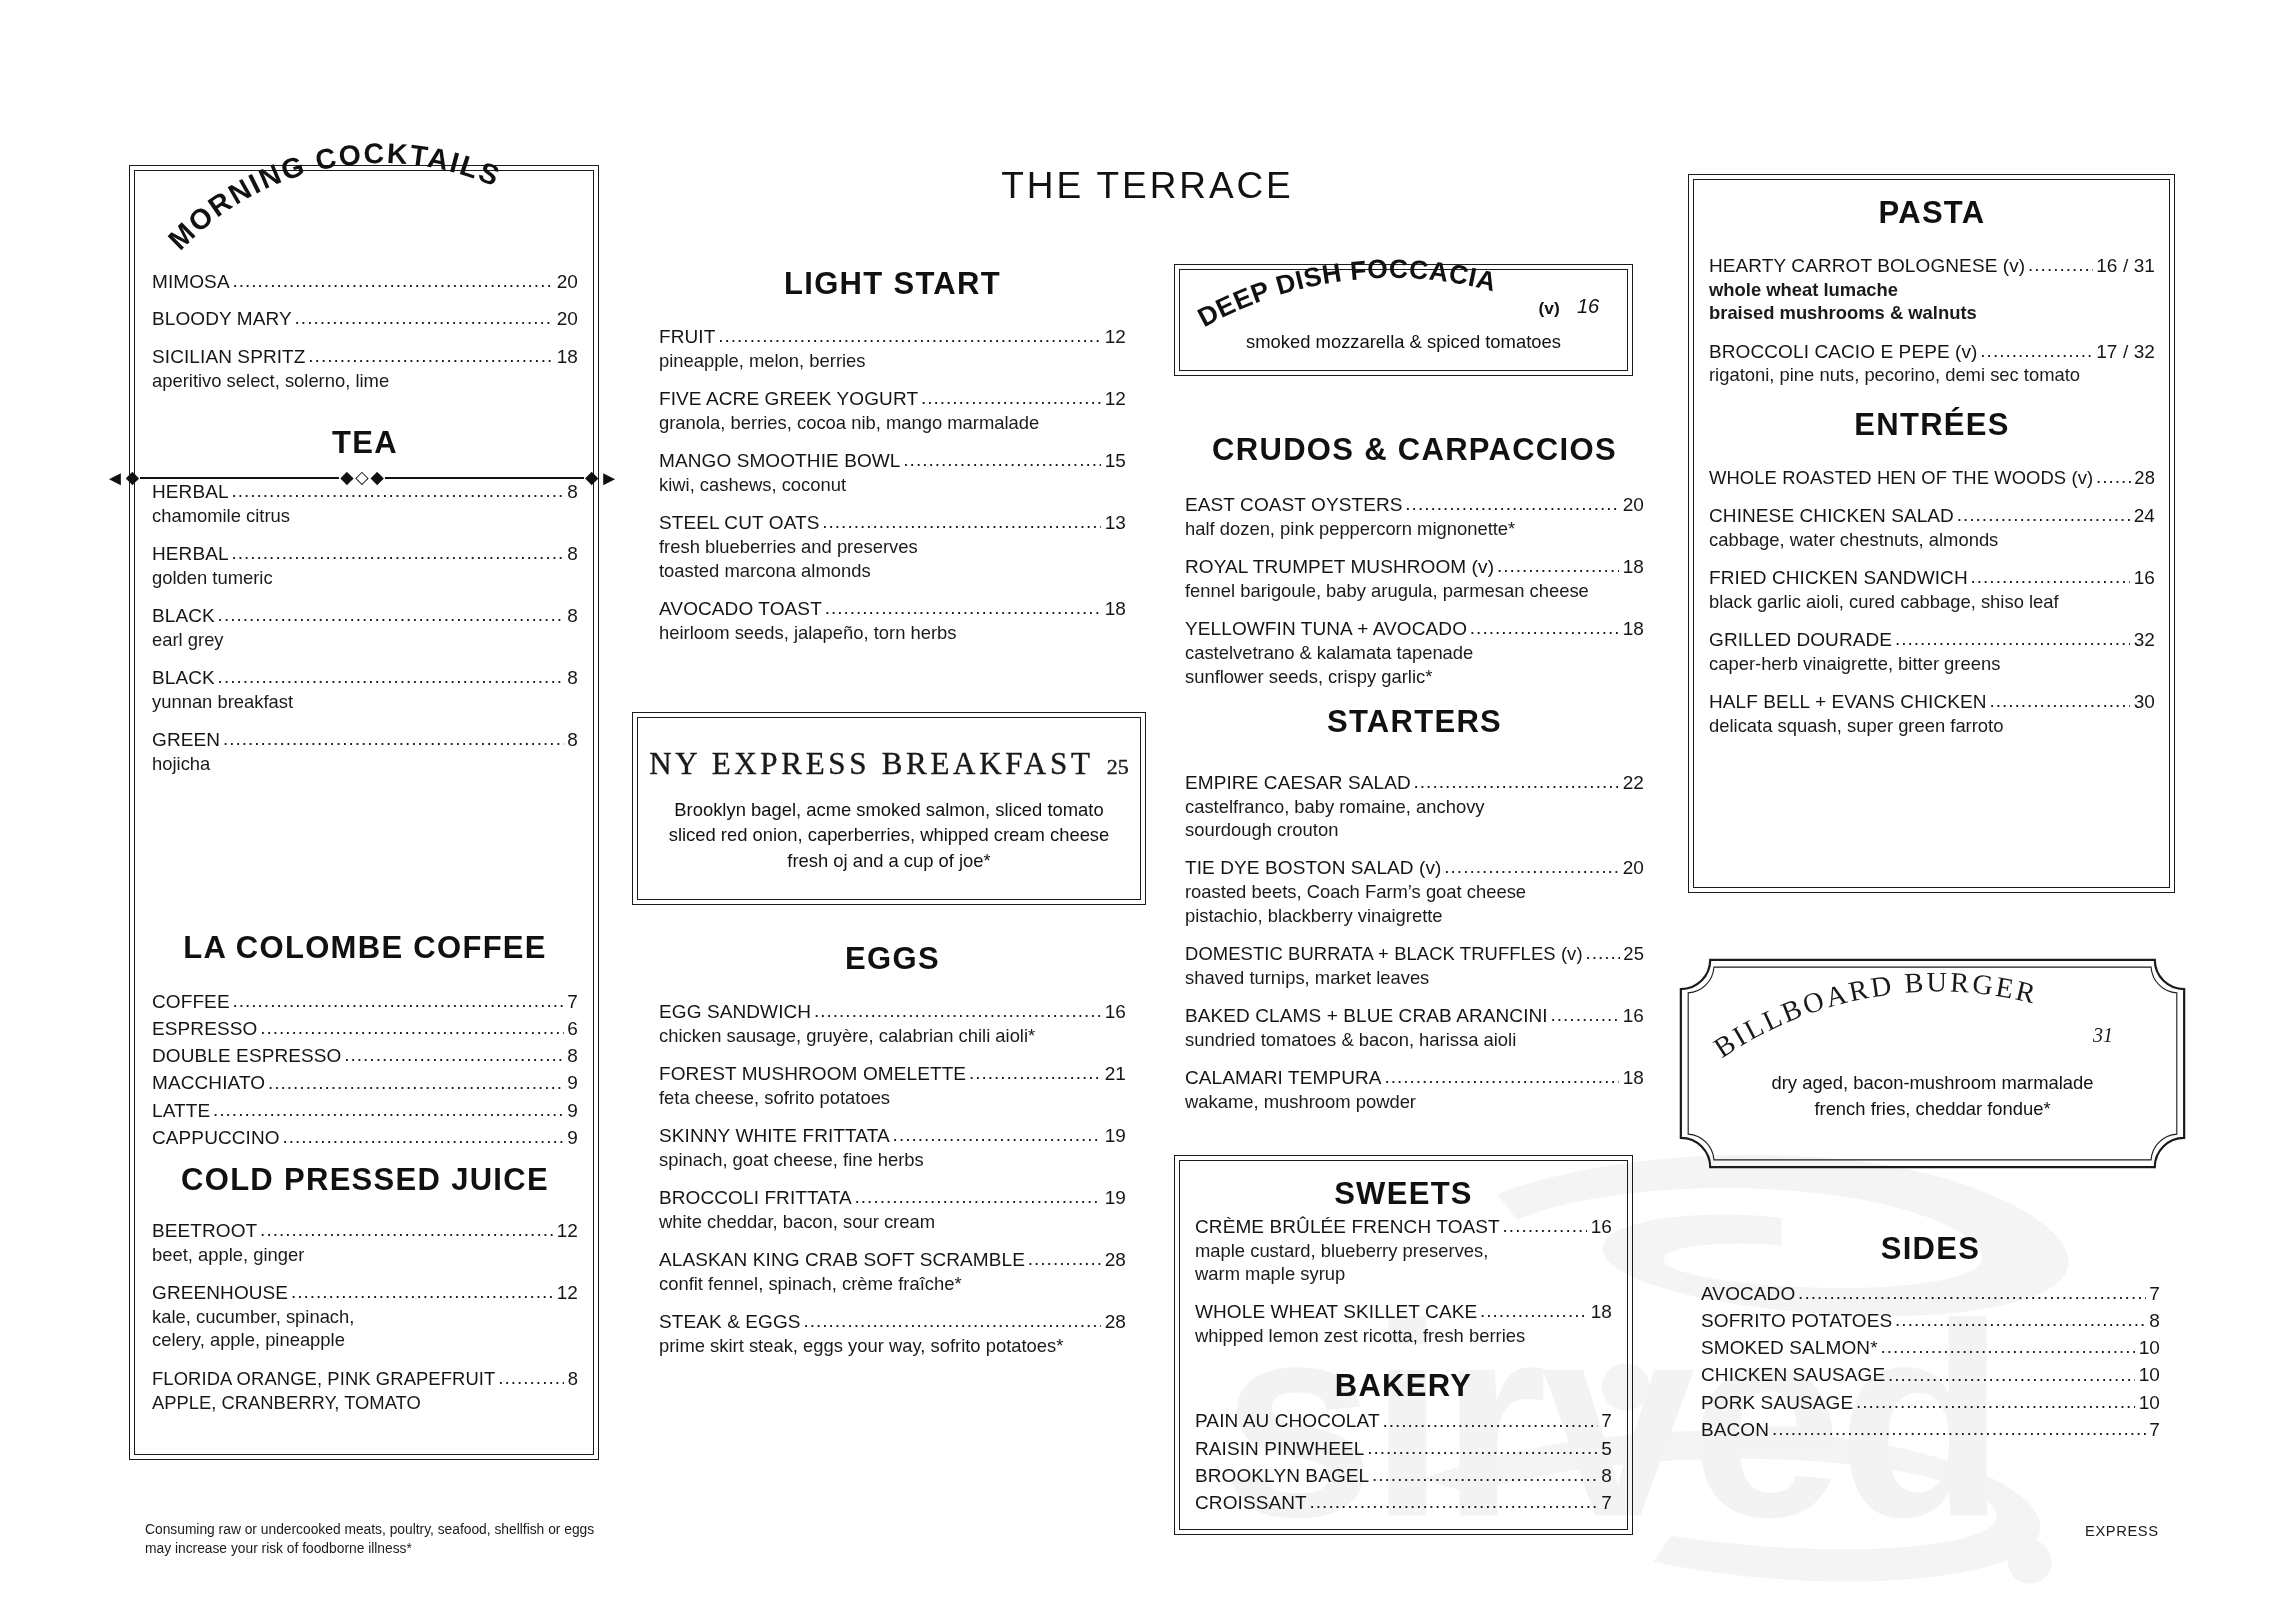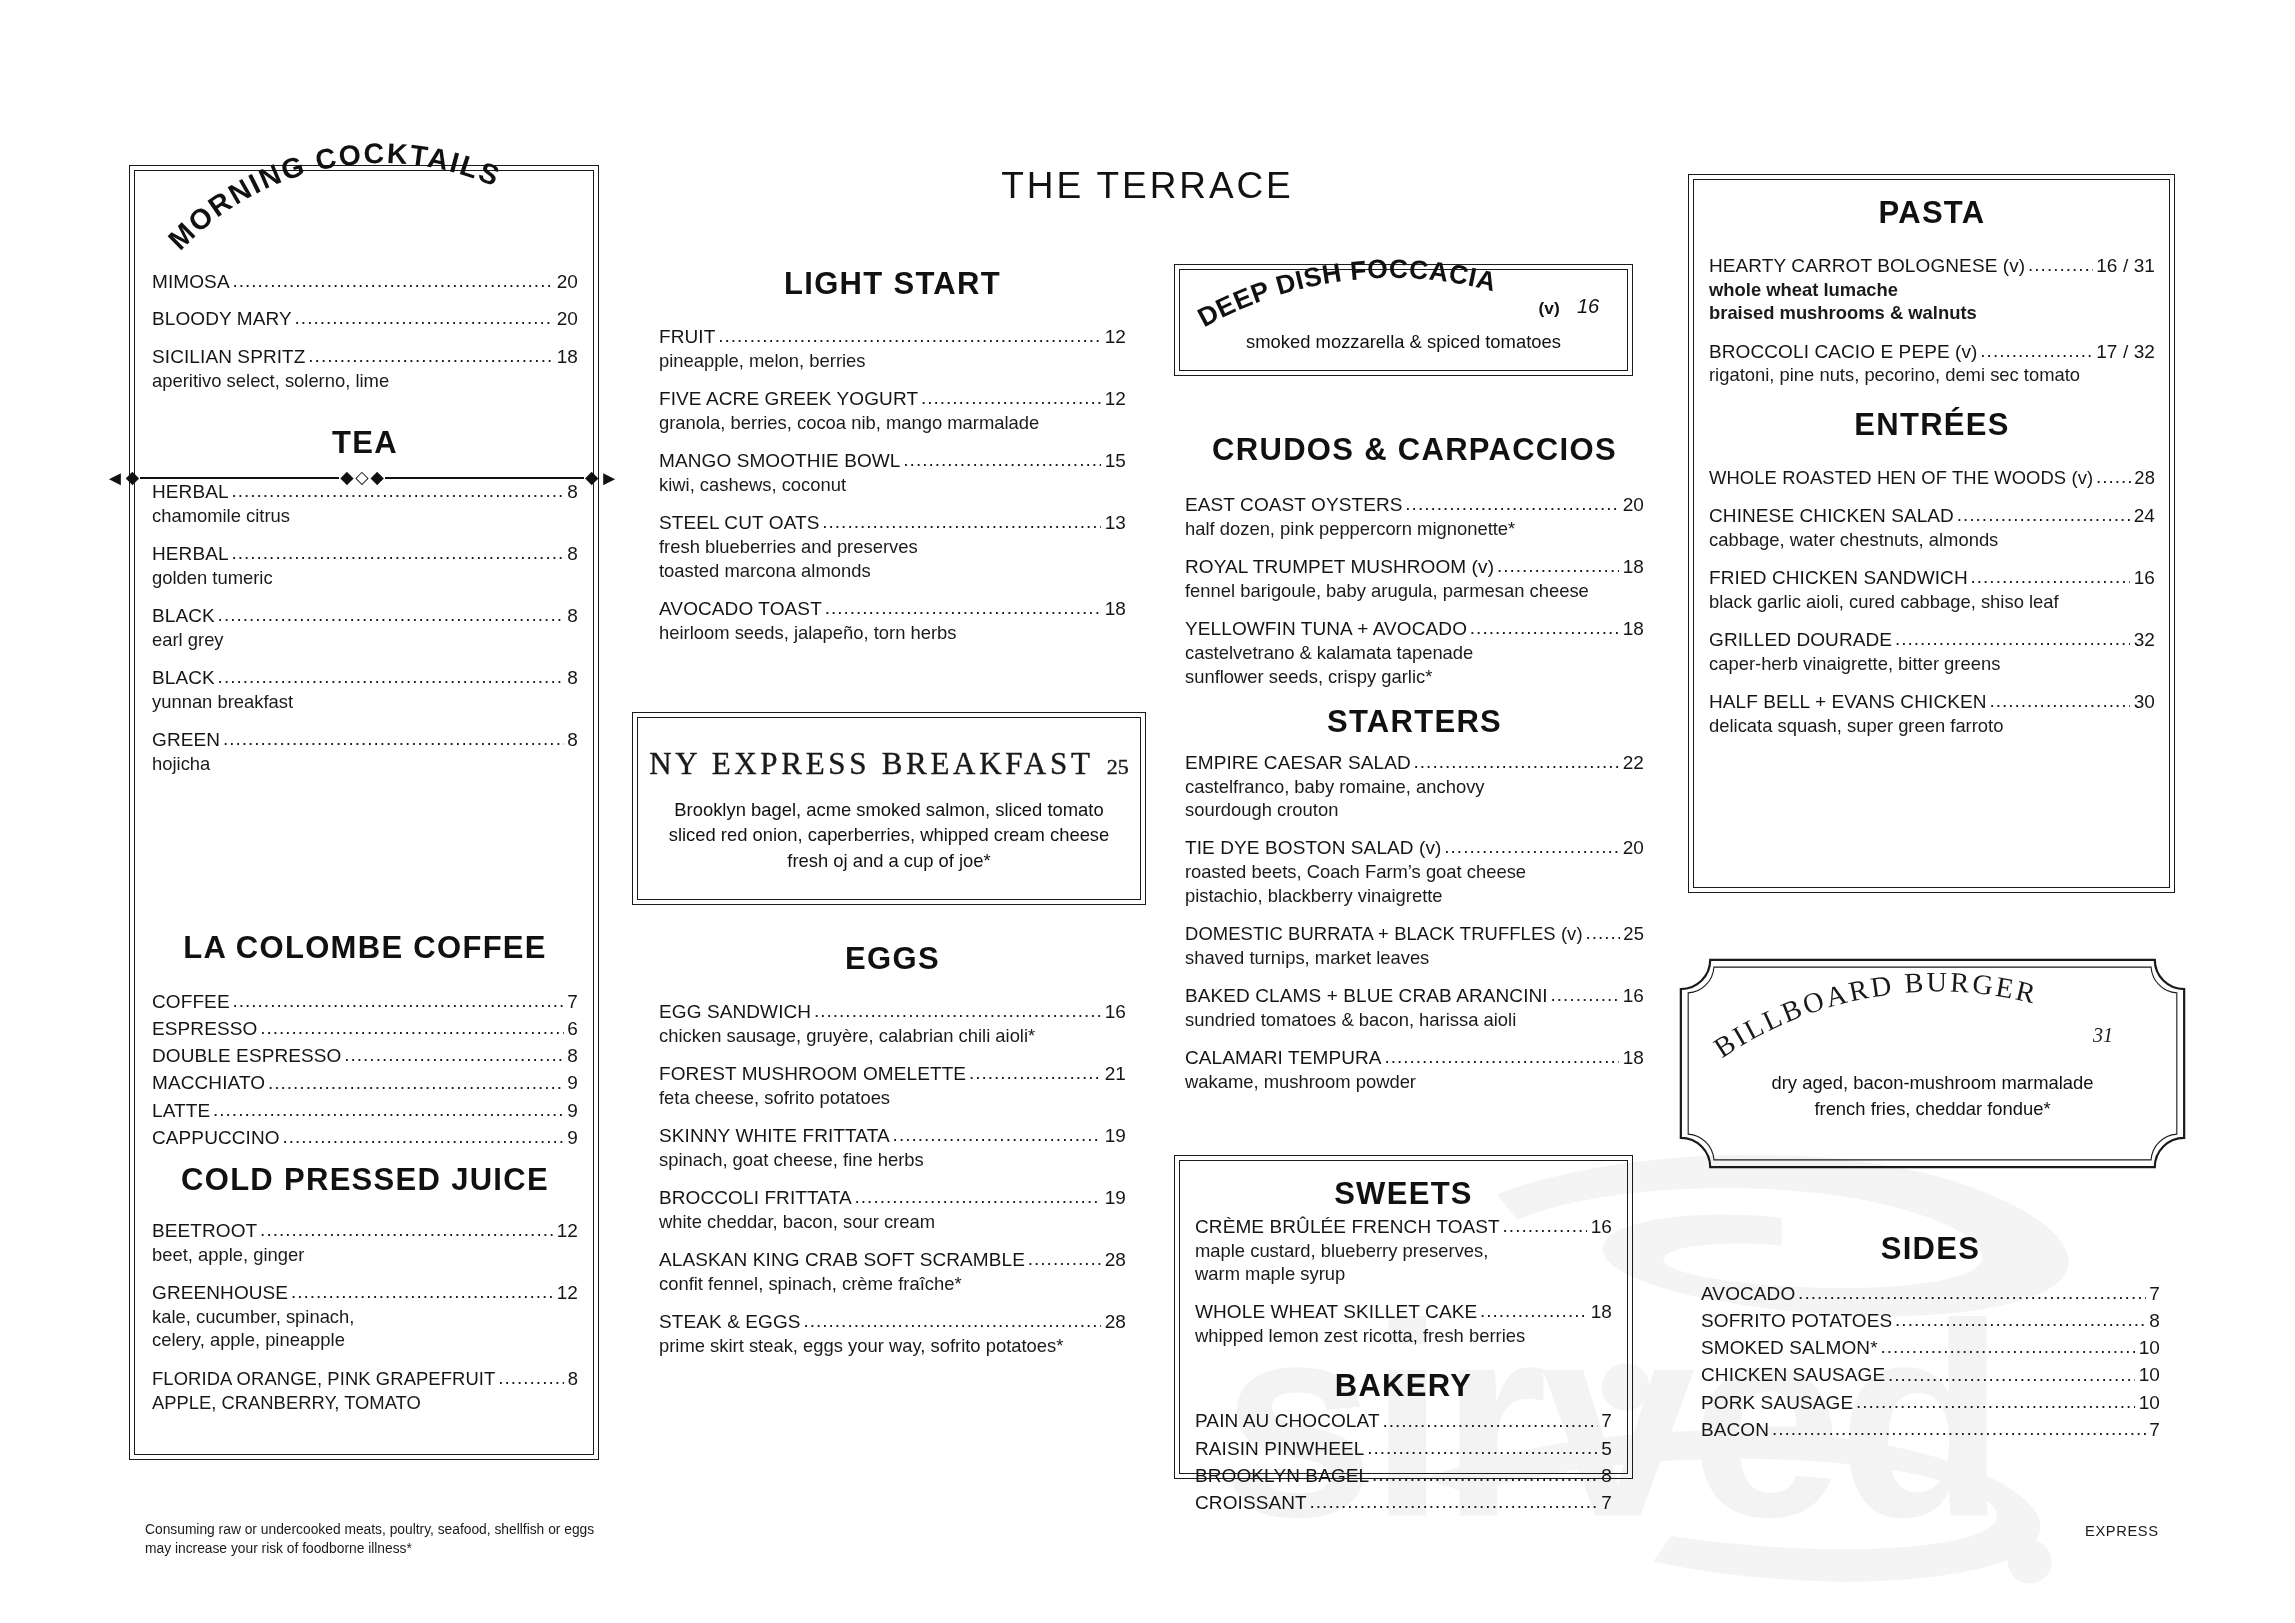--- a/index.html
+++ b/index.html
@@ -143,21 +143,21 @@
     font-family: "Liberation Serif", serif;
     letter-spacing: 3.7px;
     font-weight: 400;
     color: #1a1a1a;
     -webkit-text-stroke: 0.4px #1a1a1a;
   }
 
   
   #col3 { position: absolute; left: 1185px; top: 432px; width: 459px; }
   #dd-box { left: 1174px; top: 264px; width: 459px; height: 112px; }
-  #sweets-box { left: 1174px; top: 1155px; width: 459px; height: 324px; }
+  #sweets-box { left: 1174px; top: 1155px; width: 459px; height: 380px; }
 
   
   #right-panel { left: 1688px; top: 174px; width: 487px; height: 719px; }
   #right-inner { position: absolute; left: 20px; top: 20px; width: 446px; }
 
   
   #bb-box {
     position: absolute;
     left: 1679px; top: 958px; width: 507px; height: 211px;
   }
@@ -515,21 +515,21 @@
             <span class="nm">YELLOWFIN TUNA + AVOCADO</span>
             <span class="dots">..........................................................................................................................</span>
             <span class="pr">18</span>
           </div>
         <div class="desc" style="white-space:pre-line;">castelvetrano &amp; kalamata tapenade
 sunflower seeds, crispy garlic*</div>
       </div>
     </div>
 
     <div class="sec-head" style="margin-top:14.7px;">STARTERS</div>
-    <div style="margin-top:12px;">
+    <div style="margin-top:32px;">
       <div class="item">
         <div class="row">
             <span class="nm">EMPIRE CAESAR SALAD</span>
             <span class="dots">..........................................................................................................................</span>
             <span class="pr">22</span>
           </div>
         <div class="desc" style="white-space:pre-line;">castelfranco, baby romaine, anchovy
 sourdough crouton</div>
       </div>
       <div class="item">

